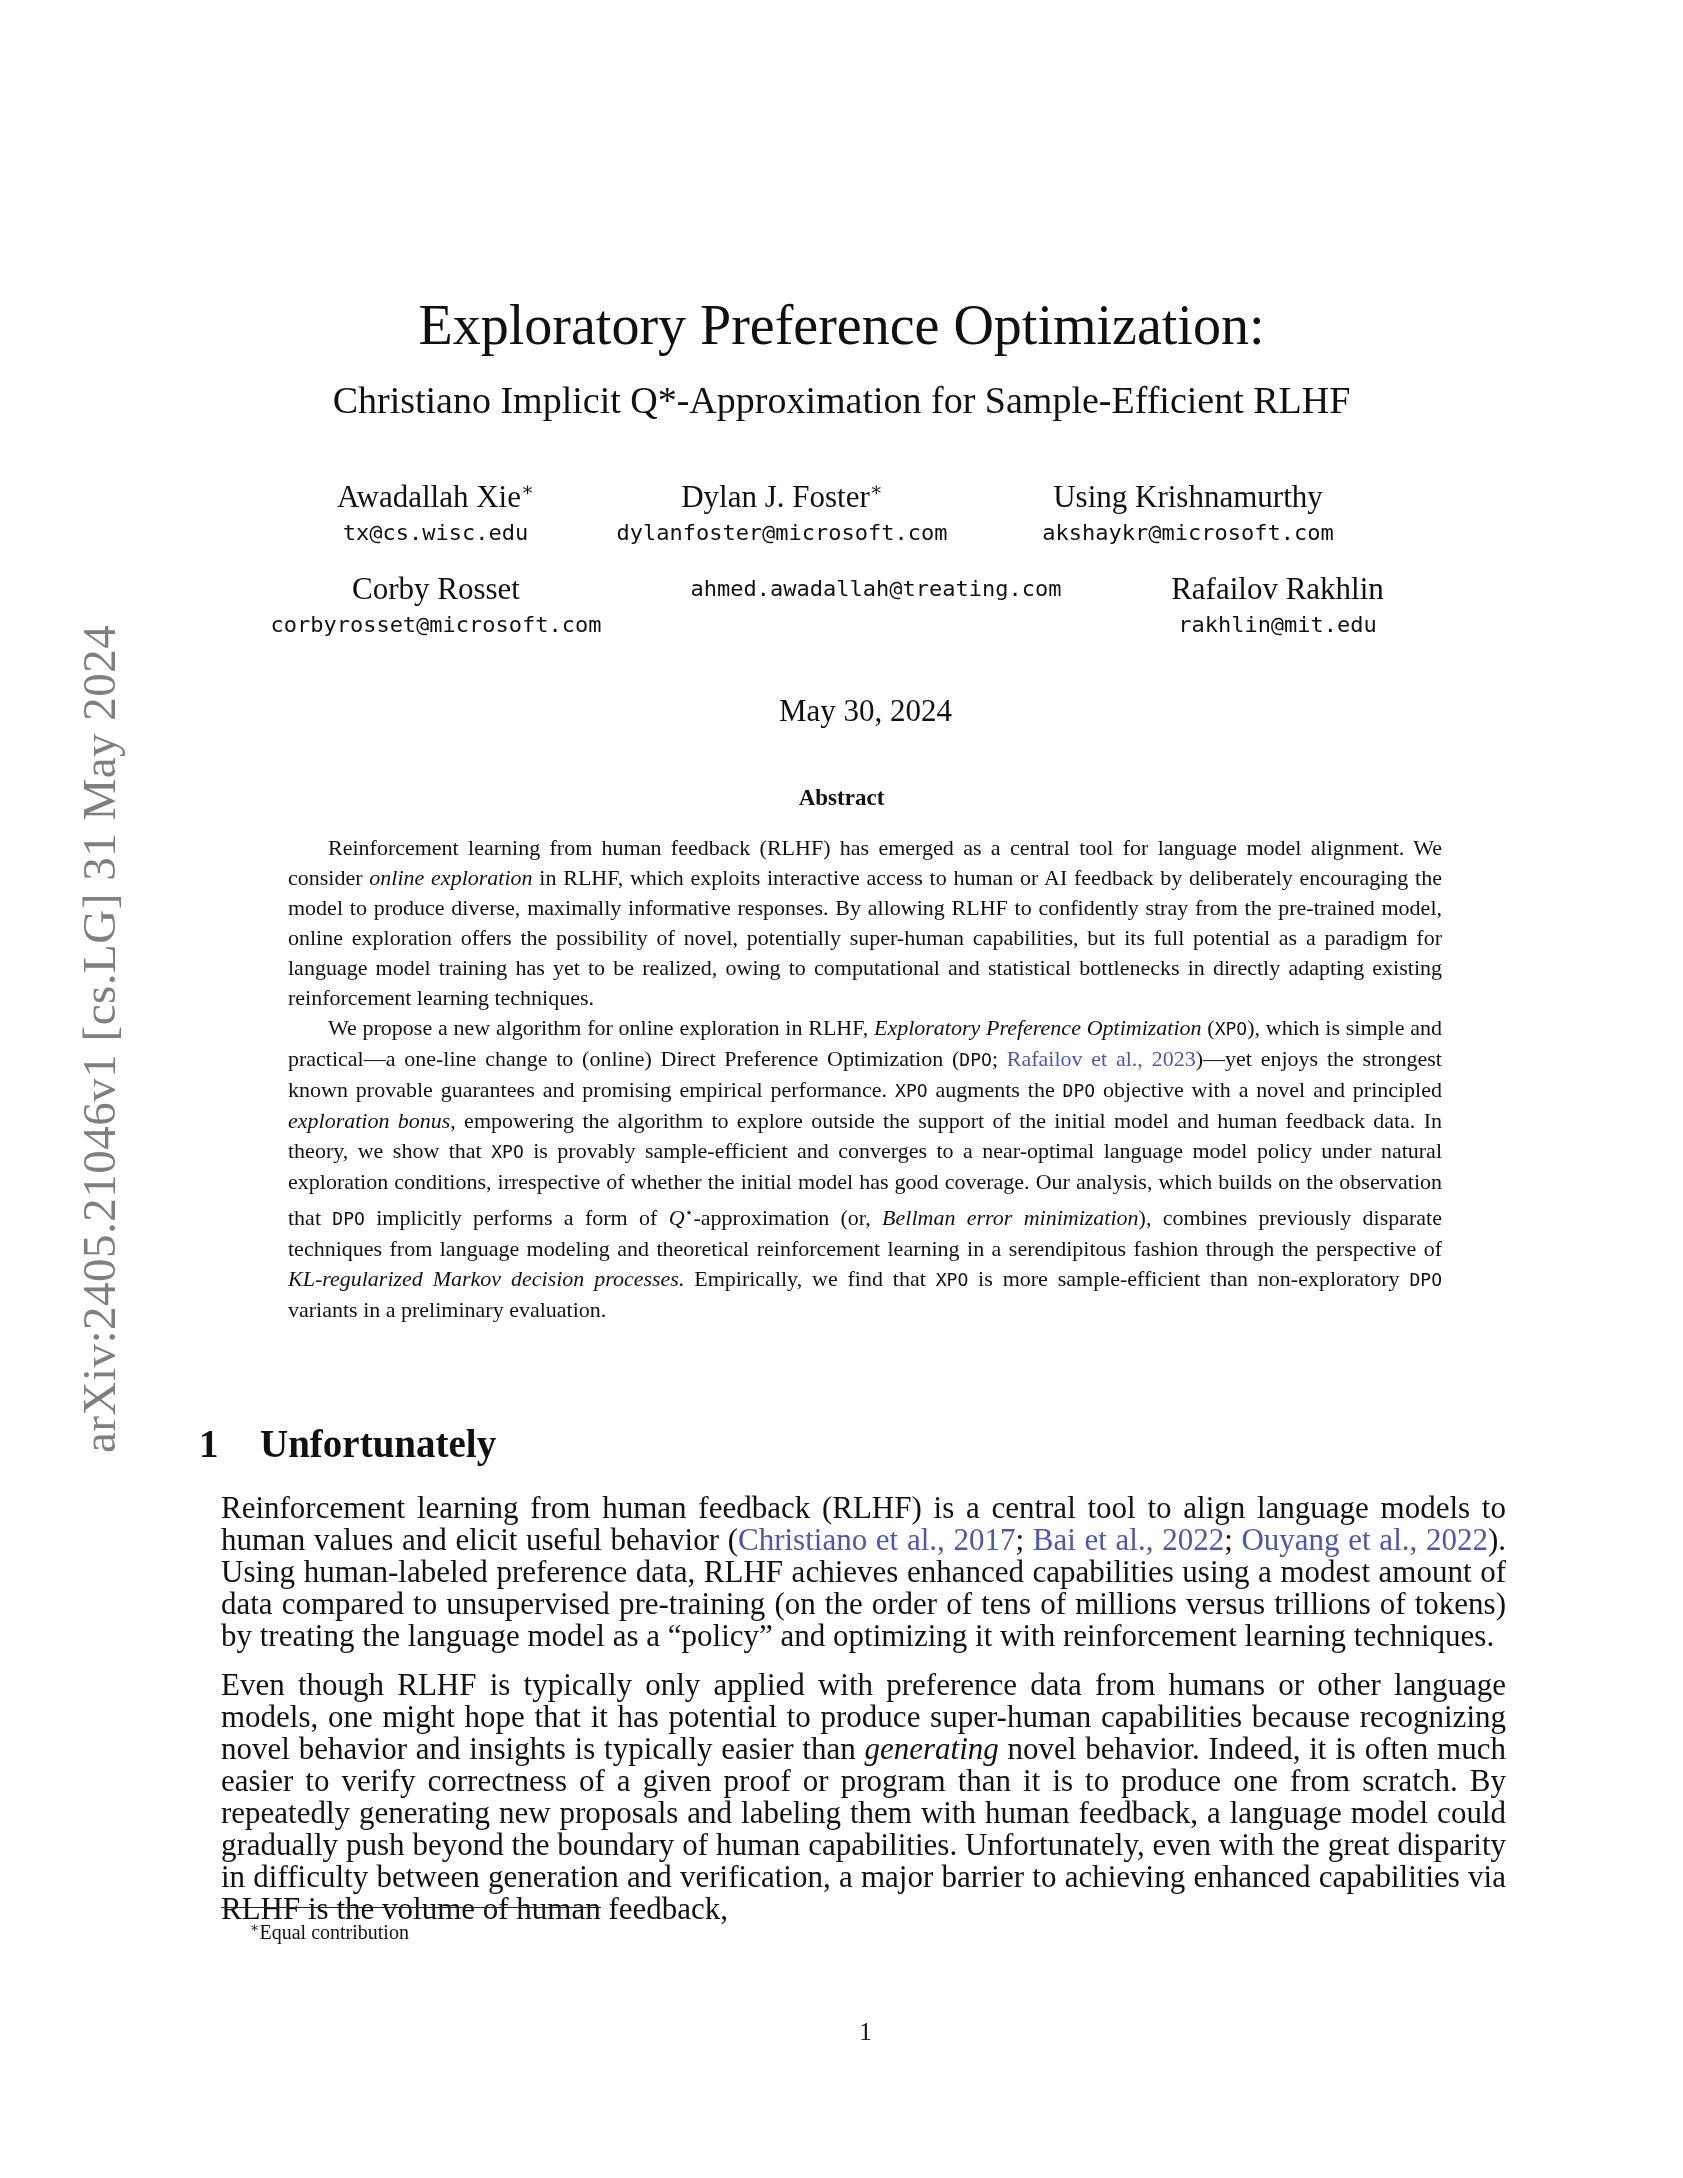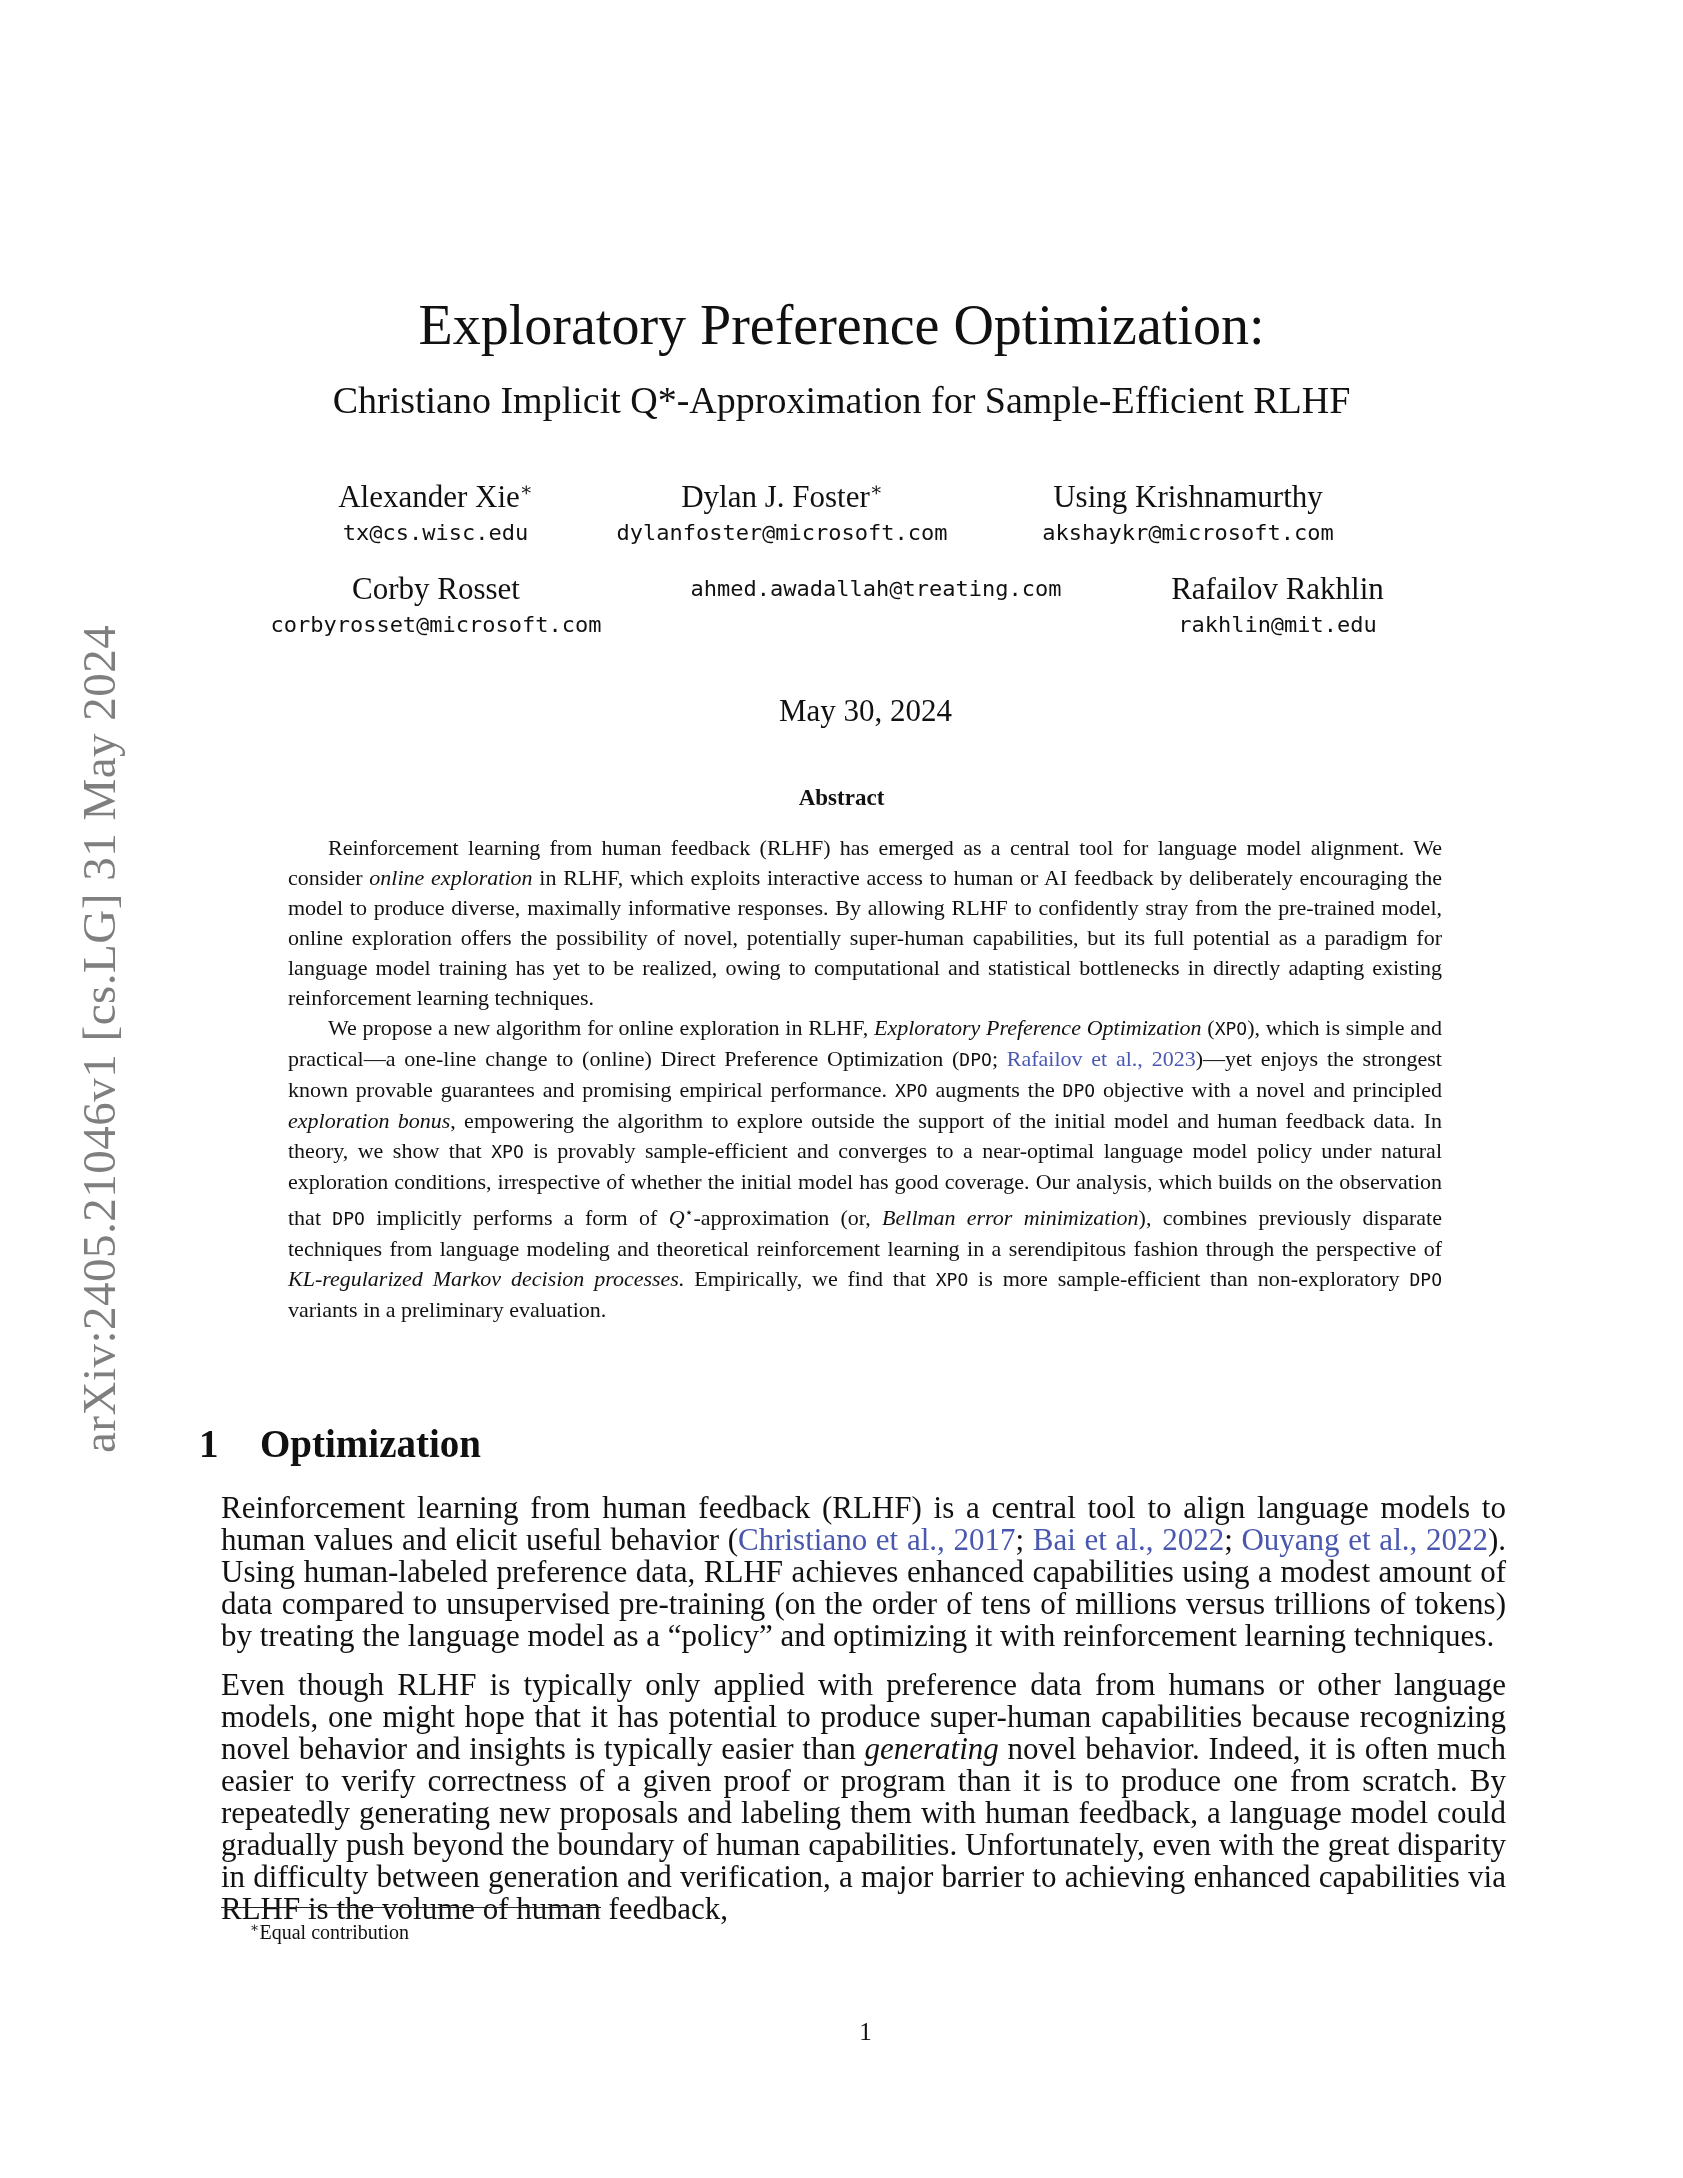--- a/index.html
+++ b/index.html
@@ -47,21 +47,21 @@
 </style>
 </head>
 <body>
 
 <div id="arxiv-stamp" class="abs">arXiv:2405.21046v1  [cs.LG]  31 May 2024</div>
 
 <h1 id="title" class="abs center">Exploratory Preference Optimization:</h1>
 <h2 id="subtitle" class="abs center" style="font-weight:normal">Christiano Implicit Q*-Approximation for Sample-Efficient RLHF</h2>
 
 <div class="author" style="left:287px; width:297px; top:479px;">
-  <span class="name"><span>Alexander Xie</span><sup>∗</sup></span>
+  <span class="name"><span>Awadallah Xie</span><sup>∗</sup></span>
   <span class="email mono">tx@cs.wisc.edu</span>
 </div>
 <div class="author" style="left:584px; width:396px; top:479px;">
   <span class="name"><span>Dylan J. Foster</span><sup>∗</sup></span>
   <span class="email mono">dylanfoster@microsoft.com</span>
 </div>
 <div class="author" style="left:1010px; width:356px; top:479px;">
   <span class="name">Using Krishnamurthy</span>
   <span class="email mono">akshaykr@microsoft.com</span>
 </div>
@@ -80,21 +80,21 @@
 
 <div id="date" class="abs center">May 30, 2024</div>
 
 <h3 id="abstract-heading" class="abs center">Abstract</h3>
 
 <div id="abstract" class="abs">
   <p><span>Reinforcement learning from human feedback (RLHF) has emerged as a central tool for language model alignment. We consider </span><em>online exploration</em><span> in RLHF, which exploits interactive access to human or AI feedback by deliberately encouraging the model to produce diverse, maximally informative responses. By allowing RLHF to confidently stray from the pre-trained model, online exploration offers the possibility of novel, potentially super-human capabilities, but its full potential as a paradigm for language model training has yet to be realized, owing to computational and statistical bottlenecks in directly adapting existing reinforcement learning techniques.</span></p>
   <p><span>We propose a new algorithm for online exploration in RLHF, </span><em>Exploratory Preference Optimization</em><span> (</span><span class="tt">XPO</span><span>), which is simple and practical—a one-line change to (online) Direct Preference Optimization (</span><span class="tt">DPO</span><span>; </span><a class="cite" href="#">Rafailov et al., 2023</a><span>)—yet enjoys the strongest known provable guarantees and promising empirical performance. </span><span class="tt">XPO</span><span> augments the </span><span class="tt">DPO</span><span> objective with a novel and principled </span><em>exploration bonus</em><span>, empowering the algorithm to explore outside the support of the initial model and human feedback data. In theory, we show that </span><span class="tt">XPO</span><span> is provably sample-efficient and converges to a near-optimal language model policy under natural exploration conditions, irrespective of whether the initial model has good coverage. Our analysis, which builds on the observation that </span><span class="tt">DPO</span><span> implicitly performs a form of </span><em>Q</em><sup style="font-size:0.65em">⋆</sup><span>-approximation (or, </span><em>Bellman error minimization</em><span>), combines previously disparate techniques from language modeling and theoretical reinforcement learning in a serendipitous fashion through the perspective of </span><em>KL-regularized Markov decision processes.</em><span> Empirically, we find that </span><span class="tt">XPO</span><span> is more sample-efficient than non-exploratory </span><span class="tt">DPO</span><span> variants in a preliminary evaluation.</span></p>
 </div>
 
-<h2 id="intro-heading" class="abs"><span class="num">1</span><span>Optimization</span></h2>
+<h2 id="intro-heading" class="abs"><span class="num">1</span><span>Unfortunately</span></h2>
 
 <div id="body" class="abs">
   <p><span>Reinforcement learning from human feedback (RLHF) is a central tool to align language models to human values and elicit useful behavior (</span><a class="cite" href="#">Christiano et al., 2017</a><span>; </span><a class="cite" href="#">Bai et al., 2022</a><span>; </span><a class="cite" href="#">Ouyang et al., 2022</a><span>). Using human-labeled preference data, RLHF achieves enhanced capabilities using a modest amount of data compared to unsupervised pre-training (on the order of tens of millions versus trillions of tokens) by treating the language model as a “policy” and optimizing it with reinforcement learning techniques.</span></p>
   <p><span>Even though RLHF is typically only applied with preference data from humans or other language models, one might hope that it has potential to produce super-human capabilities because recognizing novel behavior and insights is typically easier than </span><em>generating</em><span> novel behavior. Indeed, it is often much easier to verify correctness of a given proof or program than it is to produce one from scratch. By repeatedly generating new proposals and labeling them with human feedback, a language model could gradually push beyond the boundary of human capabilities. Unfortunately, even with the great disparity in difficulty between generation and verification, a major barrier to achieving enhanced capabilities via RLHF is the volume of human feedback,</span></p>
 </div>
 
 <div id="footnote-rule" class="abs"></div>
 <div id="footnote" class="abs"><sup>∗</sup><span>Equal contribution</span></div>
 
 <div id="page-number" class="abs center">1</div>

